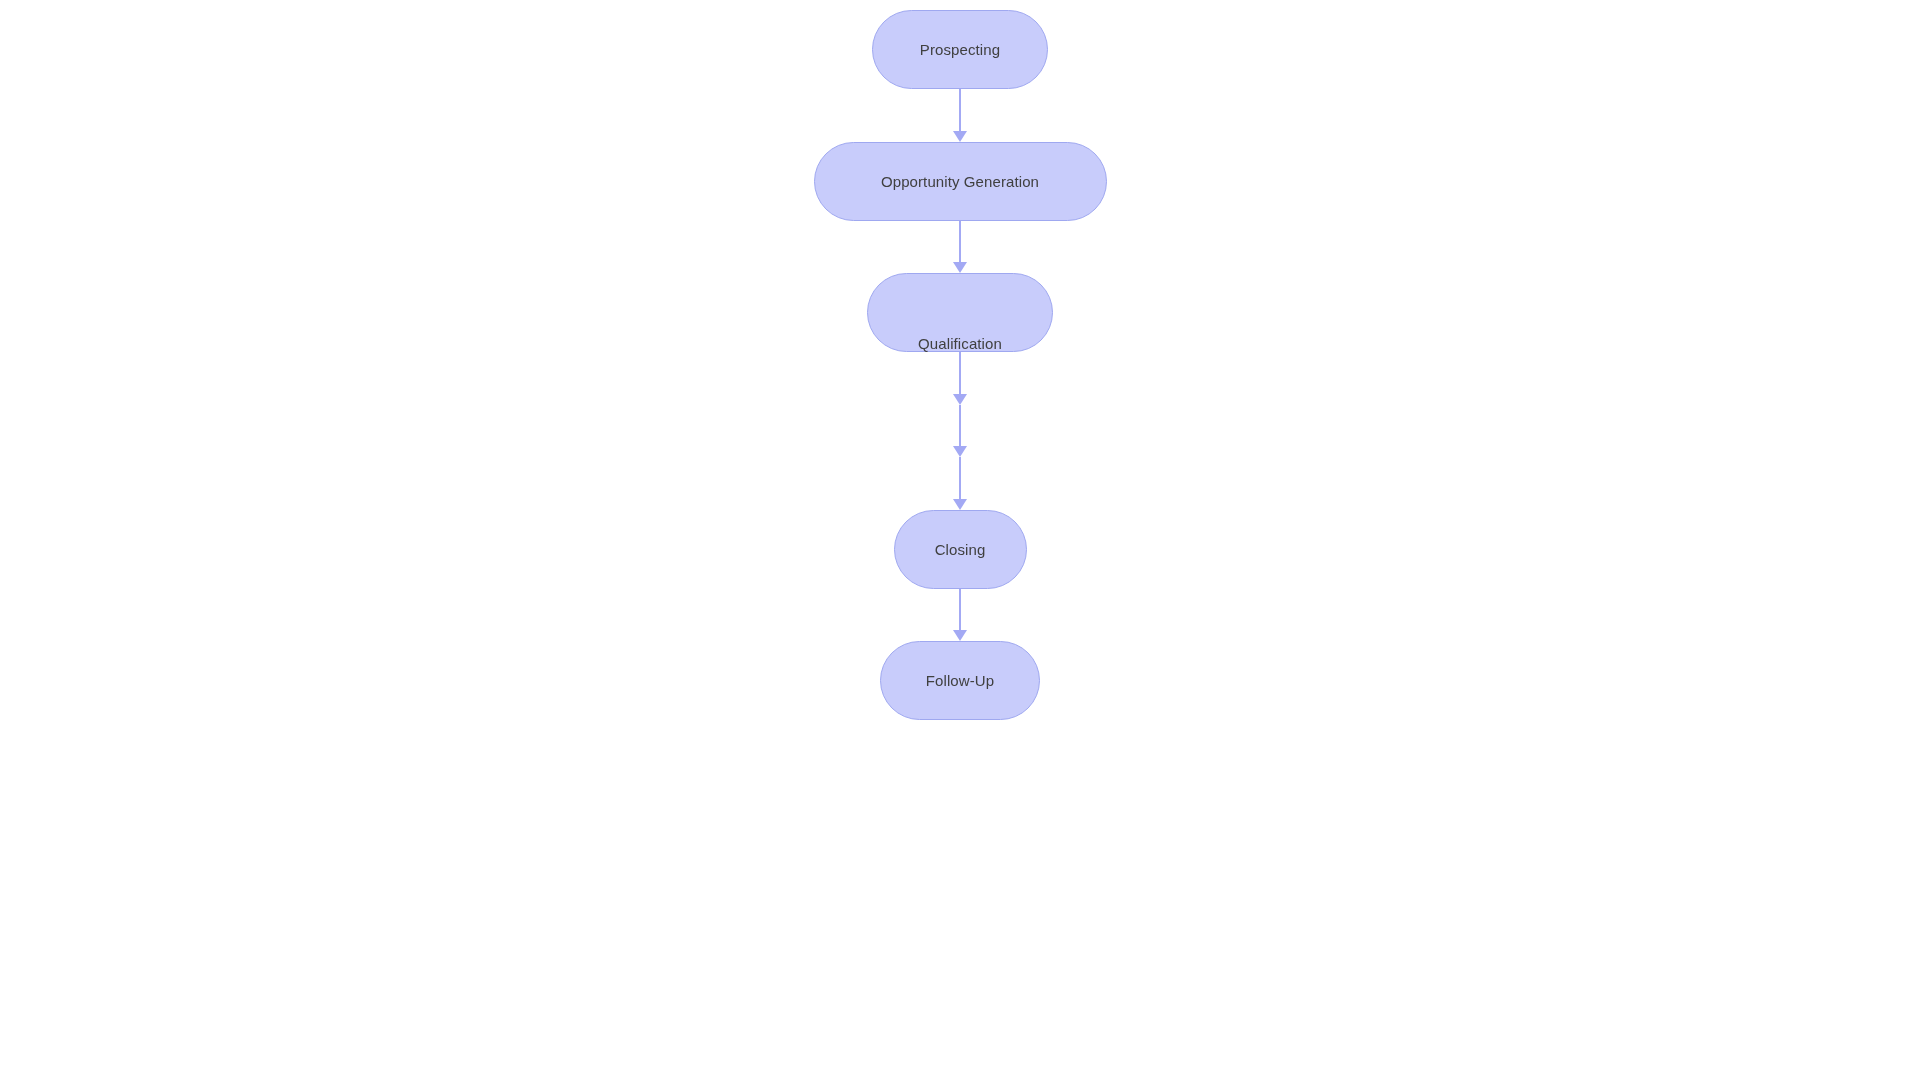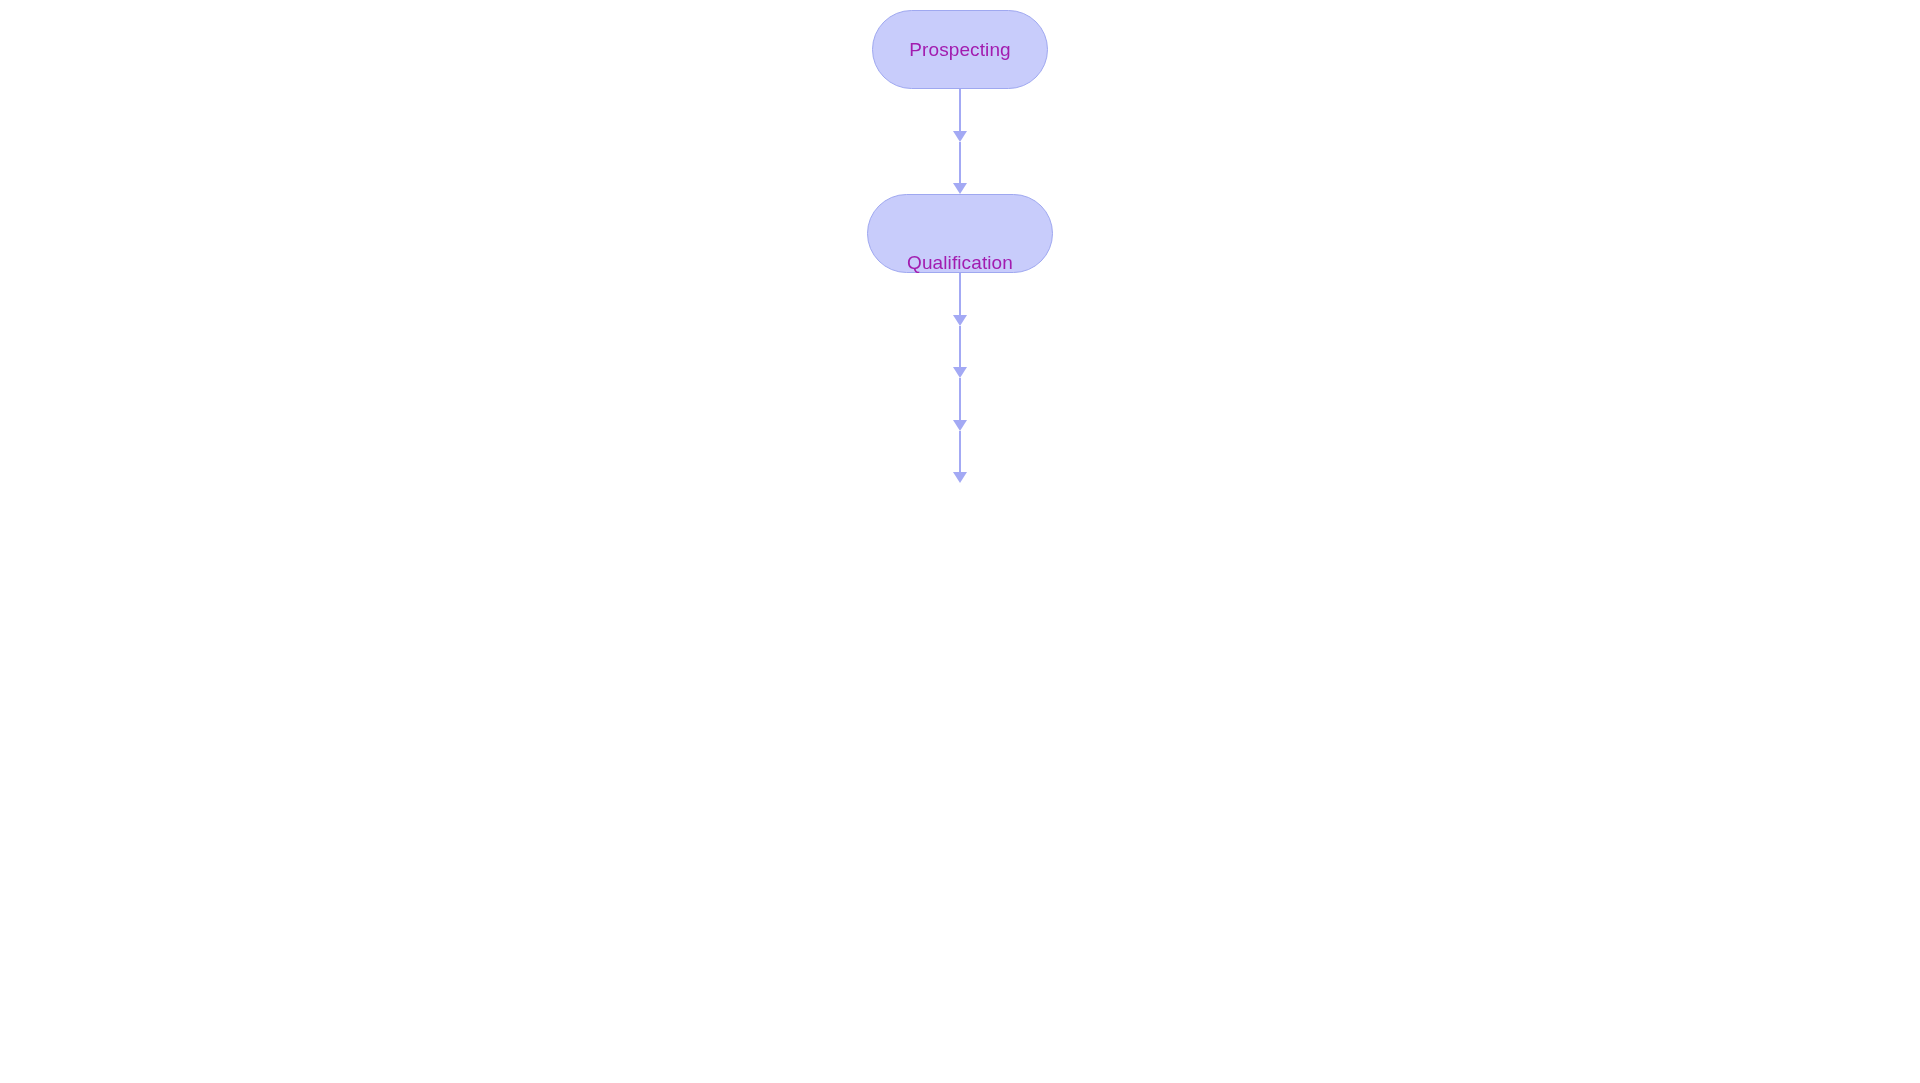--- a/index.html
+++ b/index.html
@@ -38,22 +38,22 @@
     height: 79px;
     background: #c8ccfb;
     border: 1.4px solid #9fa8f0;
     border-radius: 40px;
     display: flex;
     align-items: center;
     justify-content: center;
     flex: 0 0 auto;
   }
   .node-label {
-    color: #a21caf;
-    font-size: 19px;
+    color: #404040;
+    font-size: 15px;
     font-family: "Liberation Sans", "DejaVu Sans", sans-serif;
     font-weight: 400;
     letter-spacing: 0.1px;
     line-height: 1;
     white-space: nowrap;
     user-select: none;
   }
   .connector {
     flex: 0 0 auto;
     width: 24px;
@@ -98,20 +98,23 @@
 
     <div class="node node-w-prospecting">
       <span class="node-label">Prospecting</span>
     </div>
 
     <div class="connector">
       <div class="connector-line conn-len-1"></div>
       <div class="connector-arrowhead"></div>
     </div>
 
+    <div class="node node-w-opportunity">
+      <span class="node-label">Opportunity Generation</span>
+    </div>
 
     <div class="connector">
       <div class="connector-line conn-len-2"></div>
       <div class="connector-arrowhead"></div>
     </div>
 
     <div class="node node-w-qualification">
       <span class="node-label">Qualification</span>
     </div>
 
@@ -125,21 +128,27 @@
       <div class="connector-line conn-len-4"></div>
       <div class="connector-arrowhead"></div>
     </div>
 
 
     <div class="connector">
       <div class="connector-line conn-len-5"></div>
       <div class="connector-arrowhead"></div>
     </div>
 
+    <div class="node node-w-closing">
+      <span class="node-label">Closing</span>
+    </div>
 
     <div class="connector">
       <div class="connector-line conn-len-6"></div>
       <div class="connector-arrowhead"></div>
     </div>
 
+    <div class="node node-w-followup">
+      <span class="node-label">Follow-Up</span>
+    </div>
 
   </div>
 </div>
 
 </body></html>

